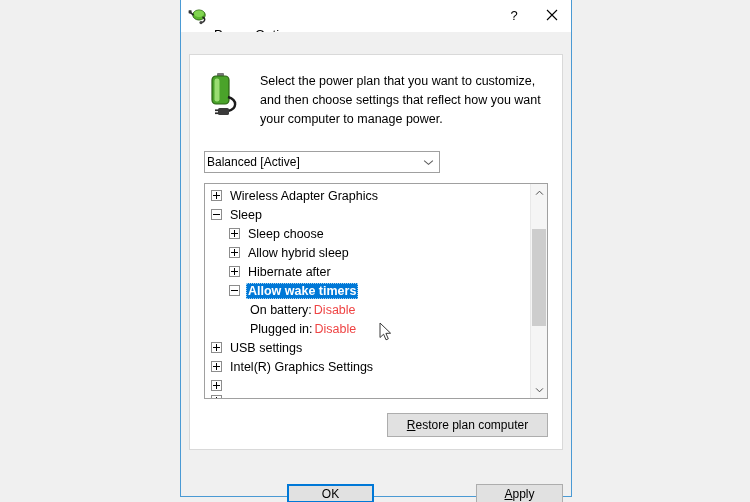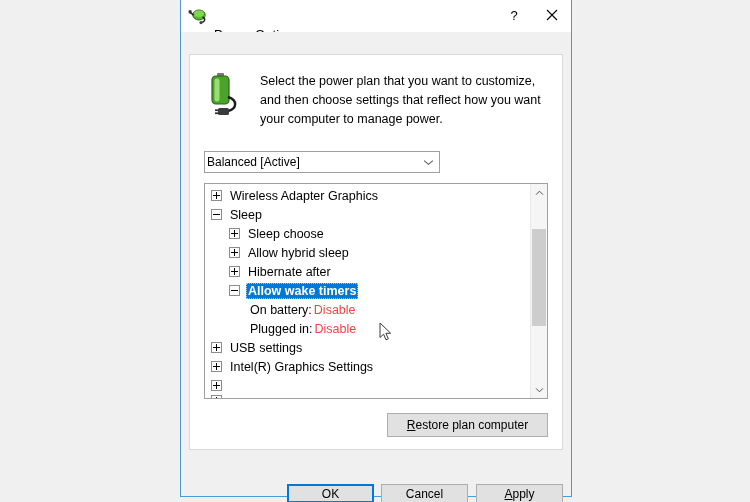--- a/index.html
+++ b/index.html
@@ -424,23 +424,20 @@
     <div class="btn" id="restore-btn">
       <span class="accel">R</span>
         <span>estore plan computer</span>
     </div>
   </div>
 
   <div id="footer">
     <div class="btn" id="ok-btn">
       <span>OK</span>
     </div>
-    <div class="btn" id="cancel-btn">
-      <span>Cancel</span>
-    </div>
     <div class="btn" id="apply-btn">
       <span class="accel">A</span>
         <span>pply</span>
     </div>
   </div>
 </div>
 
 <div id="cursor">
   <svg viewBox="0 0 14 20" width="14" height="20">
     <path d="M1 1 L1 15.5 L4.6 12.2 L7 17.8 L9.3 16.8 L6.9 11.4 L11.6 11.2 Z" fill="#ffffff" stroke="#3a3a3a" stroke-width="1"></path>

